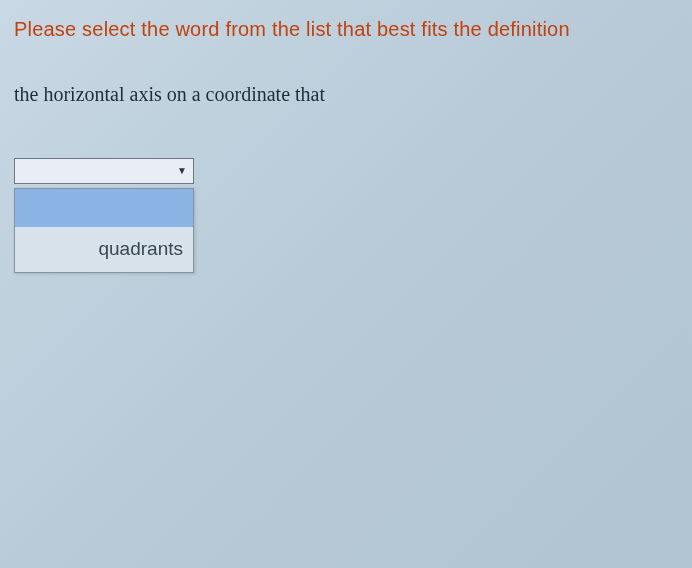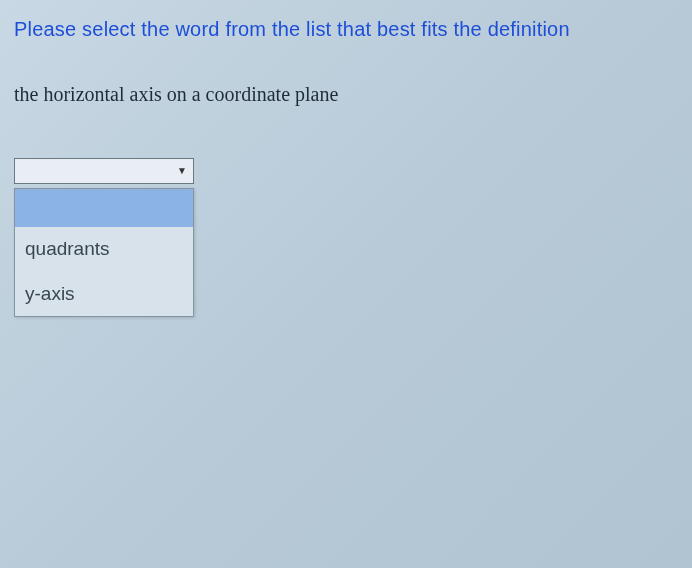--- a/index.html
+++ b/index.html
@@ -10,21 +10,21 @@
     body {
       width: 692px;
       height: 568px;
       background: linear-gradient(135deg, #c8d8e4 0%, #b8cad8 50%, #b0c4d2 100%);
       font-family: Arial, Helvetica, sans-serif;
       padding: 18px 14px;
       position: relative;
       overflow: hidden;
     }
     .instruction {
-      color: #1d4ed8;
+      color: #c2410c;
       font-size: 20px;
       font-weight: 400;
       margin-bottom: 42px;
       letter-spacing: 0.2px;
     }
     .definition {
       color: #1f2d3a;
       font-size: 20px;
       font-family: Georgia, "Times New Roman", serif;
       margin-bottom: 52px;
@@ -57,38 +57,38 @@
       background: #d8e2ea;
       border: 1px solid #8494a0;
       box-shadow: 1px 1px 3px rgba(0,0,0,0.15);
     }
     .option {
       padding: 10px 10px;
       font-size: 19px;
       color: #3a4752;
       cursor: pointer;
       line-height: 1.3;
+      text-align: right;
     }
     .option.selected {
       background: #8bb4e4;
     }
     .option.blank {
       height: 38px;
     }
   </style>
 </head>
 <body>
 
 <div class="instruction">Please select the word from the list that best fits the definition</div>
 
-<div class="definition">the horizontal axis on a coordinate plane</div>
+<div class="definition">the horizontal axis on a coordinate that</div>
 
 <div class="dropdown-container">
   <div class="select-box">
     <span></span>
     <span class="chevron">▼</span>
   </div>
   <div class="options-panel">
     <div class="option blank selected"></div>
     <div class="option">quadrants</div>
-    <div class="option">y-axis</div>
   </div>
 </div>
 
 </body></html>

